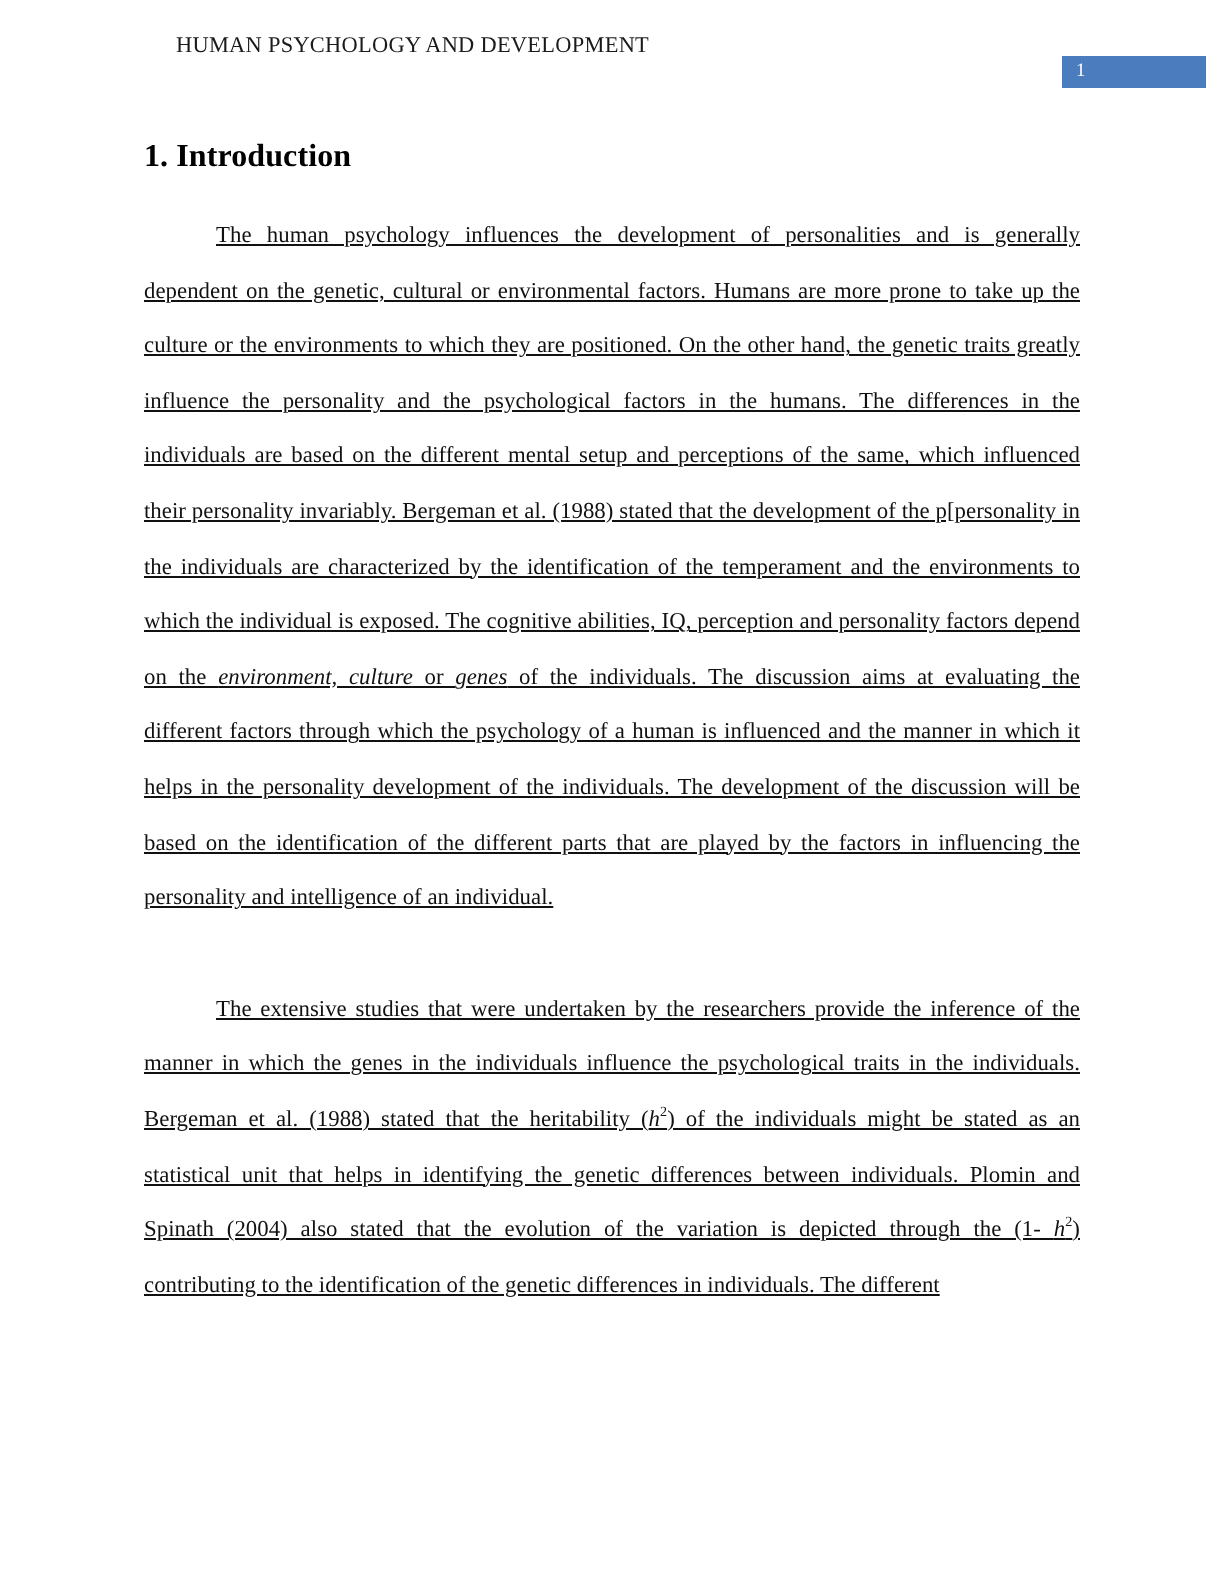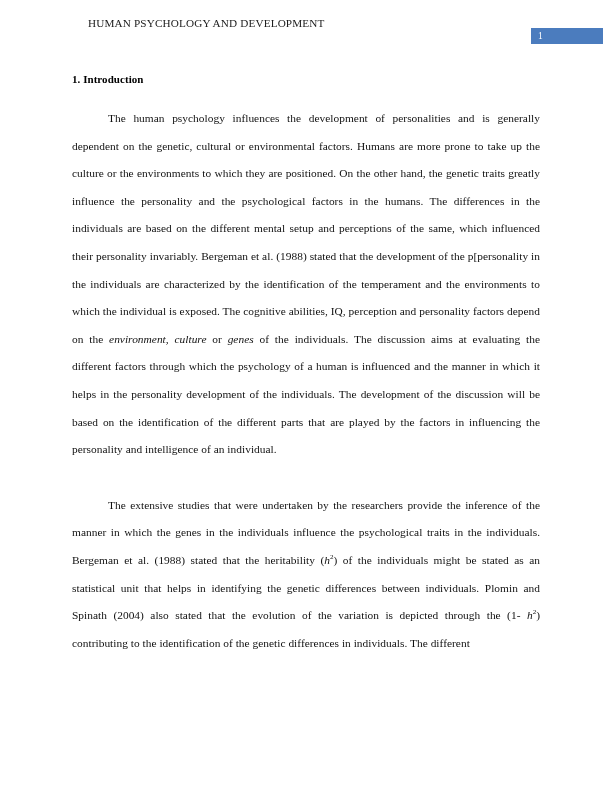--- a/index.html
+++ b/index.html
@@ -50,37 +50,38 @@
 
   
   .content {
     position: absolute;
     top: 68px;
     left: 72px;
     width: 468px;
   }
 
   h2.section-heading {
-    font-size: 11px;
+    font-size: 16px;
     font-weight: bold;
     margin: 0;
     padding: 0;
     line-height: 22px;
     letter-spacing: 0.05px;
   }
 
   p.body-para {
     font-size: 11.4px;
     margin: 0;
     padding: 0;
     text-align: justify;
     text-justify: inter-word;
     line-height: 27.6px;
     letter-spacing: 0.02px;
     color: #111111;
+    text-decoration: underline;
   }
   p.body-para.indented {
     text-indent: 36px;
   }
 
   .spacer-after-heading { height: 15px; }
   .spacer-before-heading2 { height: 13px; }
 
   i, .ital { font-style: italic; }
   sup {

